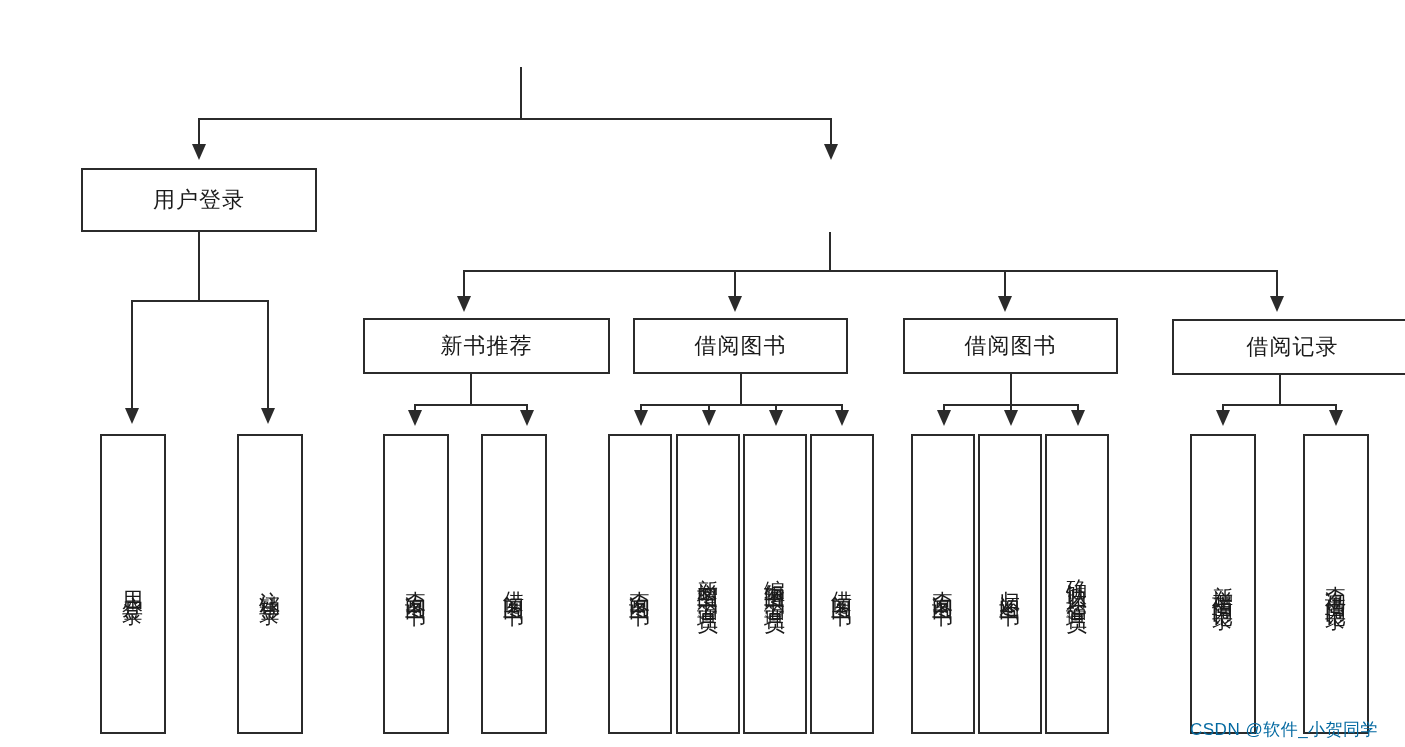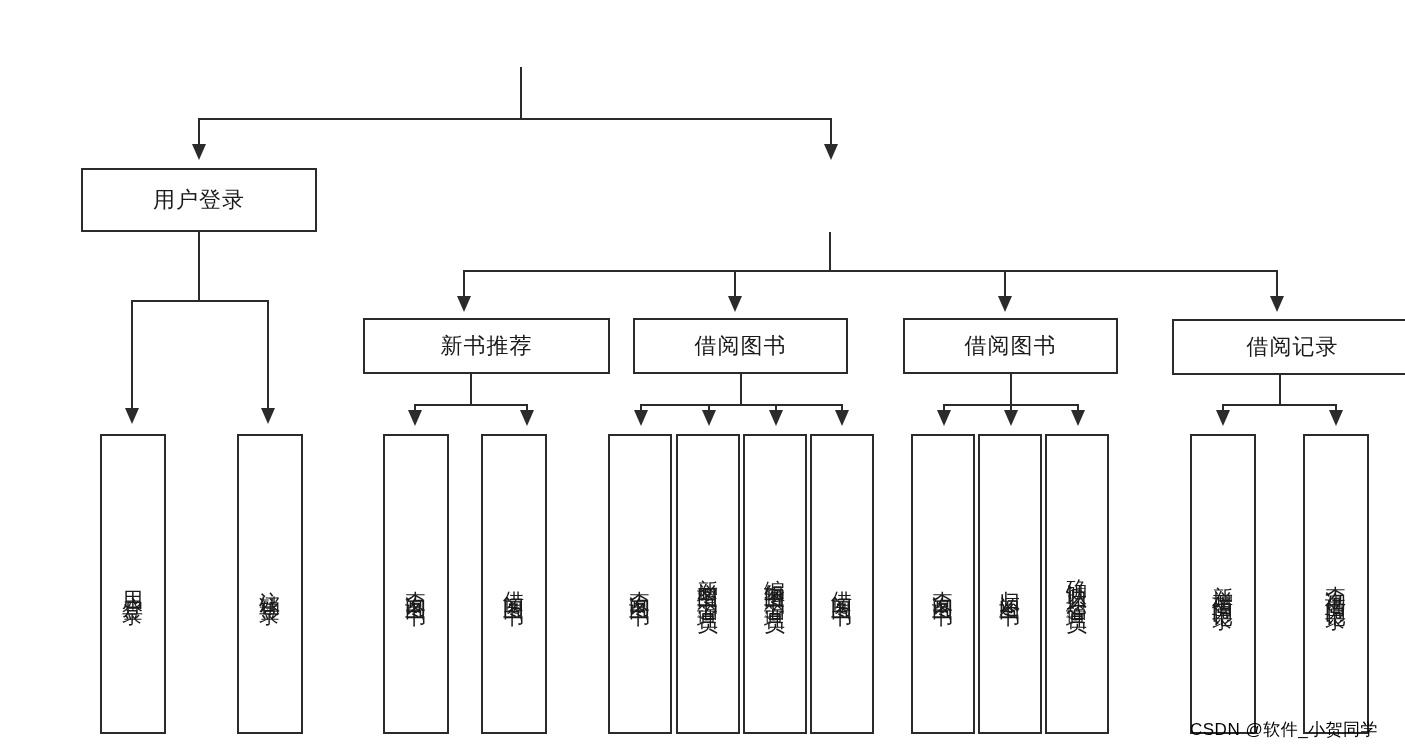--- a/index.html
+++ b/index.html
@@ -55,21 +55,21 @@
   .arrow {
     position: absolute;
     width: 0;
     height: 0;
     border-left: 7px solid transparent;
     border-right: 7px solid transparent;
     border-top: 16px solid #2b2b2b;
   }
   .watermark {
     position: absolute;
-    color: #000000;
+    color: #0369a1;
     font-size: 17px;
     white-space: nowrap;
     letter-spacing: 0.5px;
   }
 </style>
 </head>
 <body>
 
 <div id="canvas">
 

